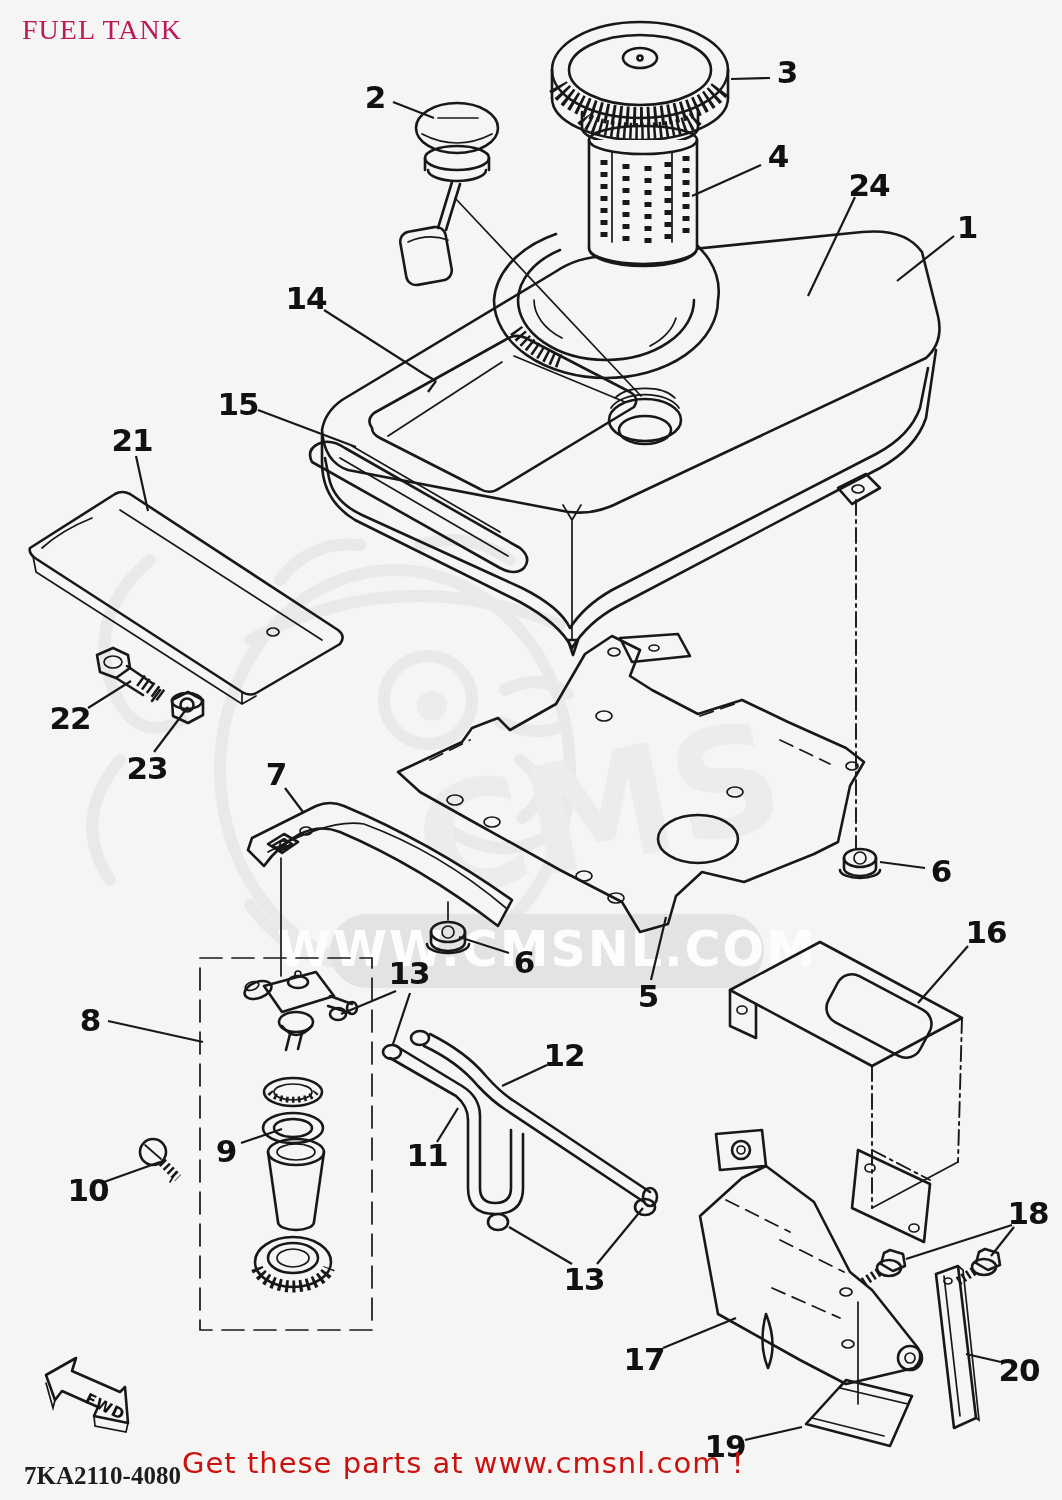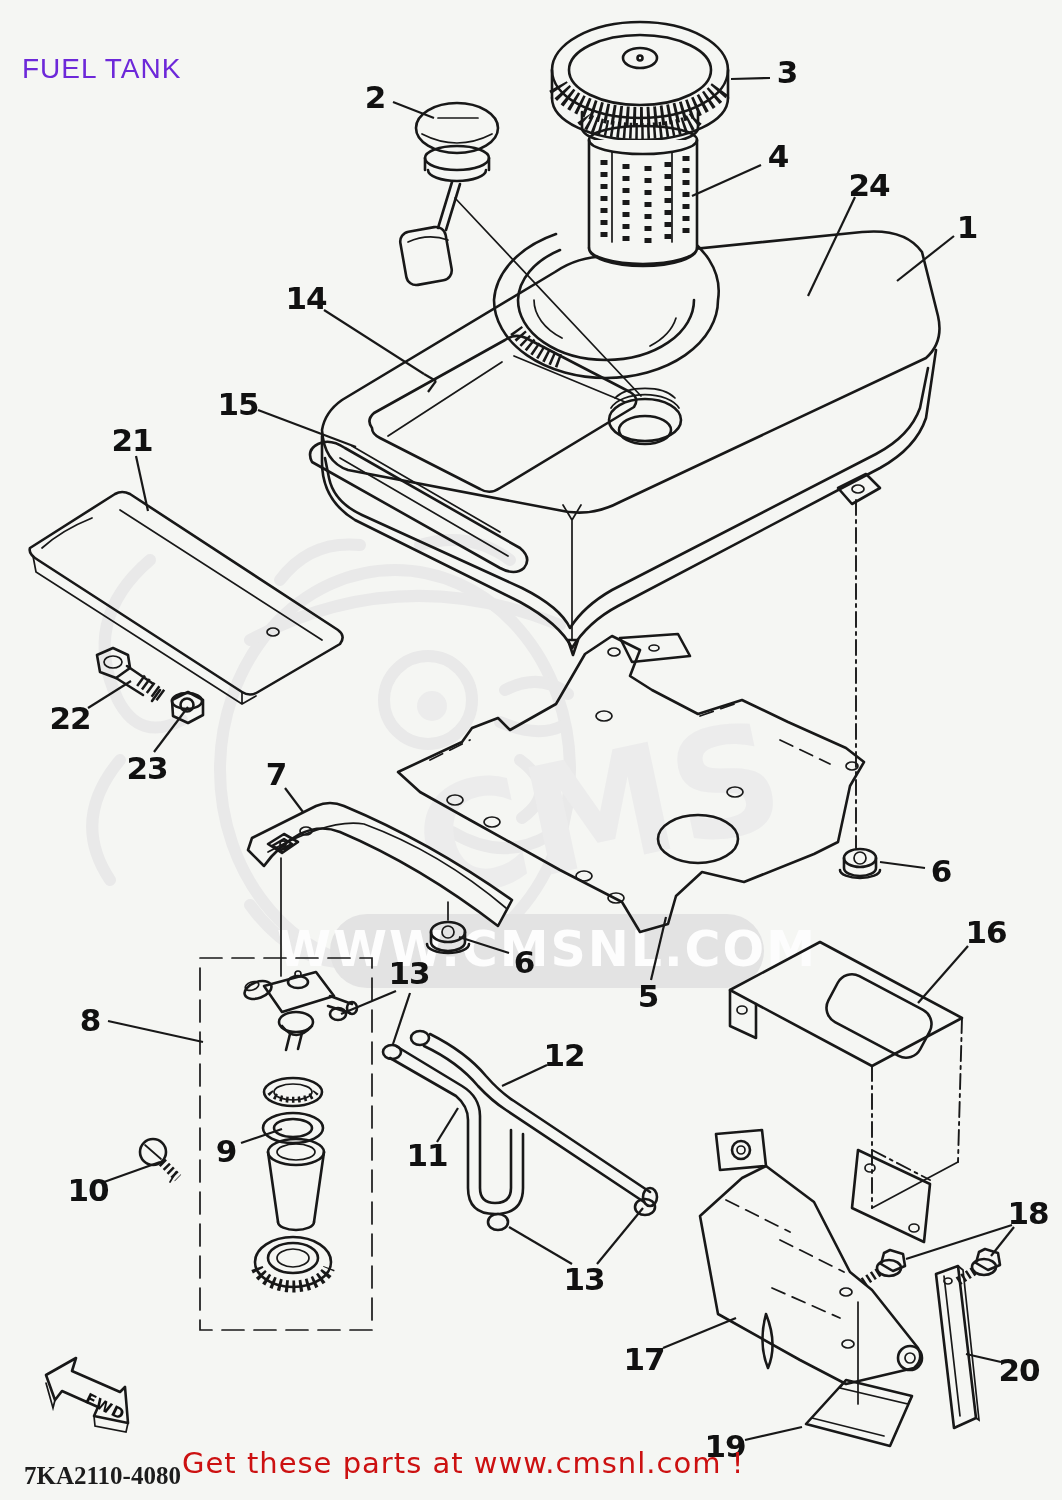--- a/index.html
+++ b/index.html
@@ -1,18 +1,18 @@
 <!DOCTYPE html>
 <html><head>
 <meta charset="utf-8">
 <style>
   html,body{margin:0;padding:0;}
   body{width:1062px;height:1500px;background:#f5f6f3;font-family:"DejaVu Sans","Liberation Sans",sans-serif;overflow:hidden;}
   .page{position:relative;width:1062px;height:1500px;}
-  .page-title{position:absolute;left:22px;top:14px;font-size:28px;letter-spacing:1px;color:#6d28d9;font-family:Liberation Sans, sans-serif;margin-top:39px;}
+  .page-title{position:absolute;left:22px;top:14px;font-size:28px;letter-spacing:1px;color:#be185d;font-family:Liberation Serif, serif;}
   .diagram-code{position:absolute;left:24px;top:1462px;font-size:25px;font-weight:bold;color:#1c1c1c;letter-spacing:0px;font-family:Liberation Serif, serif;}
   .promo-link{position:absolute;left:182px;top:1446px;font-size:29px;color:#cc1111;letter-spacing:1px;white-space:nowrap;cursor:pointer;font-family:"DejaVu Sans",sans-serif;}
   svg{position:absolute;left:0;top:0;}
   .ln{stroke:#181818;stroke-width:2.6;fill:none;stroke-linecap:round;stroke-linejoin:round;}
   .thin{stroke:#181818;stroke-width:1.7;fill:none;stroke-linecap:round;}
   .fillbg{fill:#f5f6f3;}
   .dash{stroke-dasharray:14,8;}
   .dashdot{stroke-dasharray:15,5,3,5;stroke-width:1.9;}
   .knurl{stroke:#181818;fill:none;}
   .ghost{stroke:#e9e9e9;fill:none;stroke-width:12;stroke-linecap:round;}

